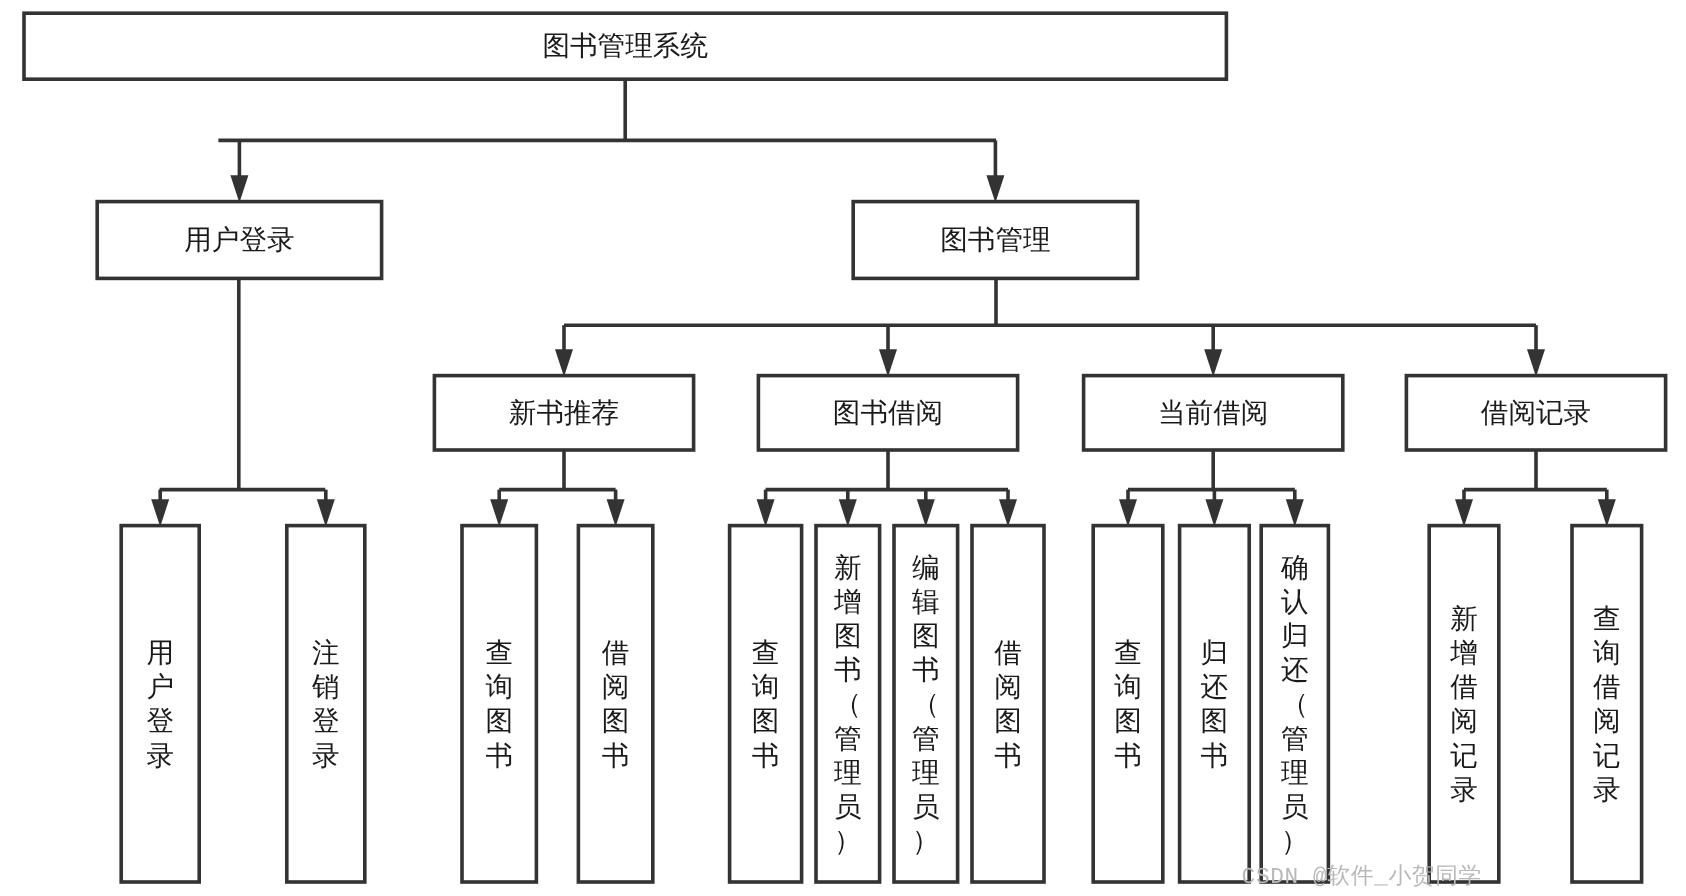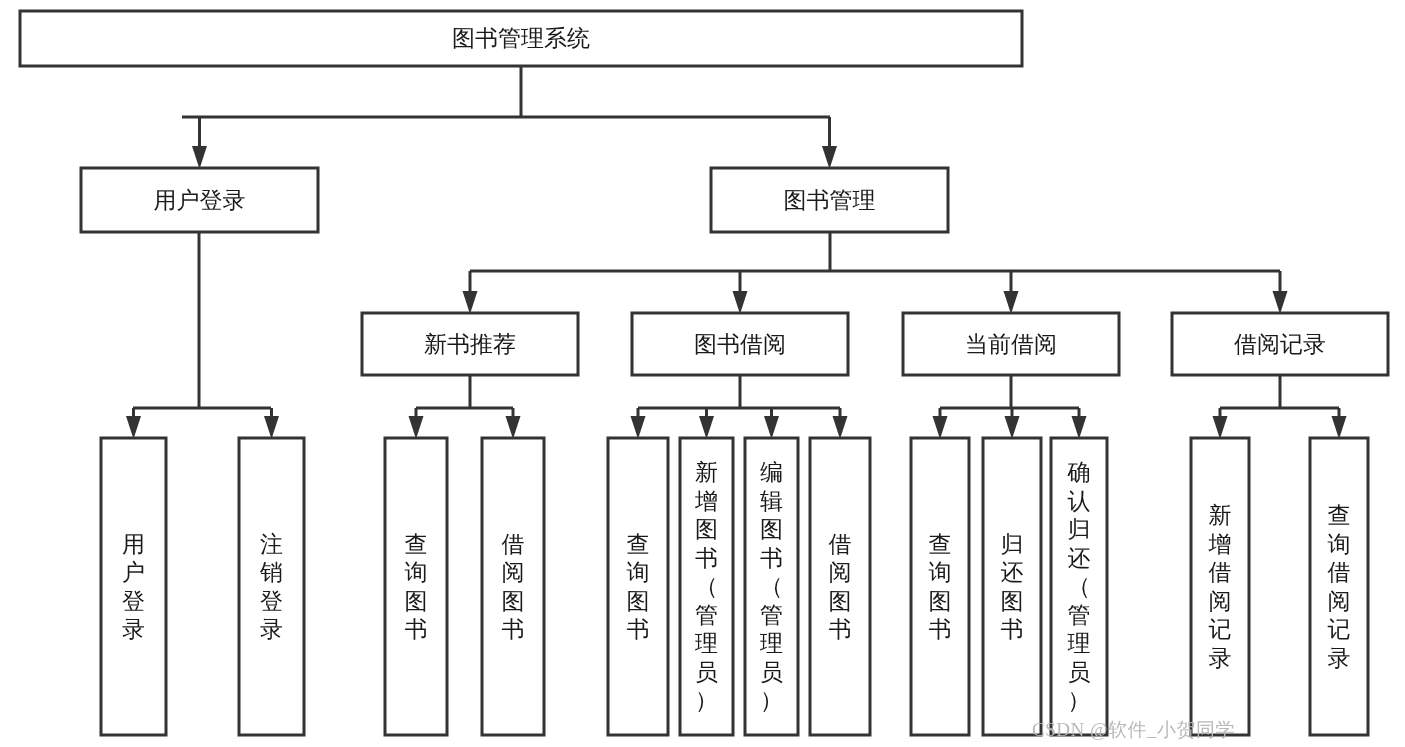--- a/index.html
+++ b/index.html
@@ -48,21 +48,21 @@
   .node-label-v {
     font-family: "DejaVu Sans", "Liberation Sans", sans-serif;
     font-size: 23px;
     fill: #1a1a1a;
     text-anchor: middle;
   }
   .watermark {
     position: absolute;
     right: 8px;
     bottom: 4px;
-    font-family: Liberation Serif, serif;
+    font-family: Liberation Mono, monospace;
     font-size: 19px;
     color: #b9b9b9;
     white-space: nowrap;
     letter-spacing: 0.5px;
   }
 </style>
 </head>
 <body>
 
 <div id="diagram-root">

